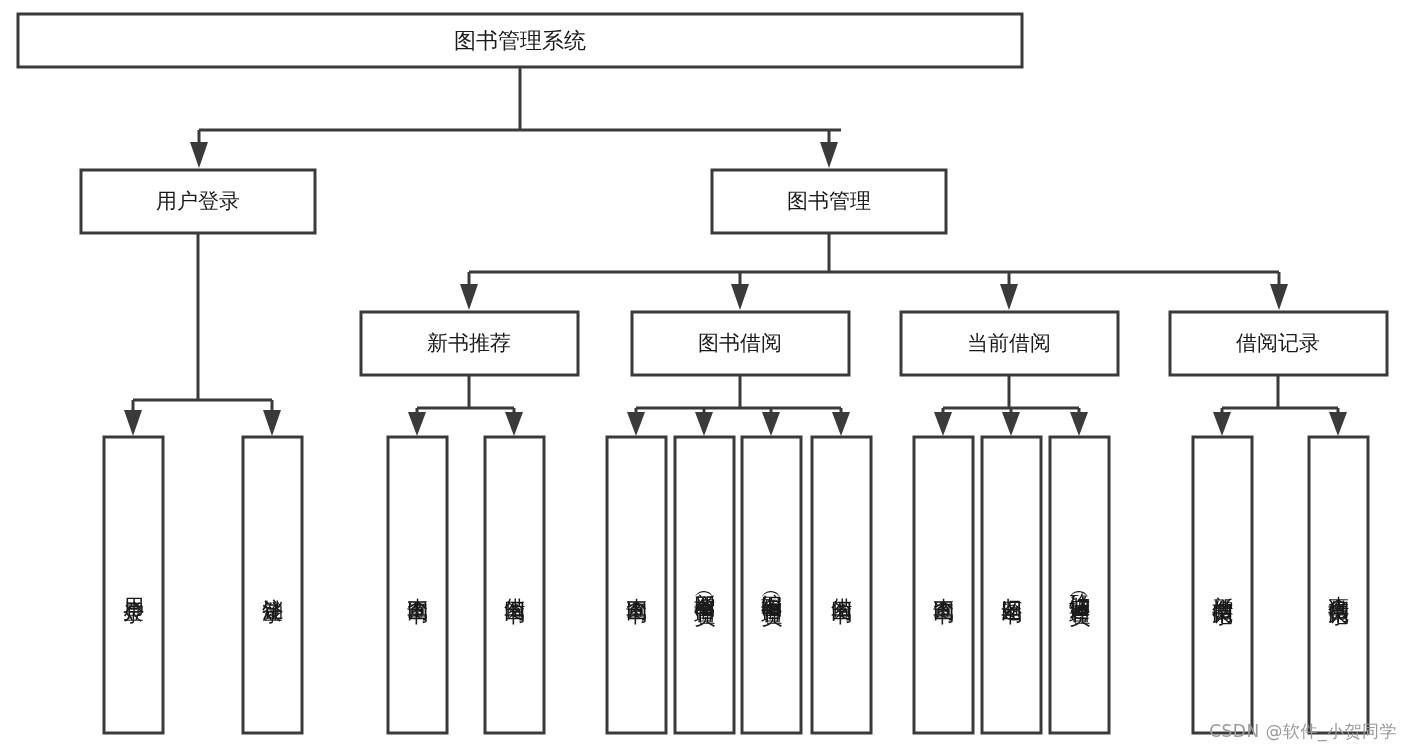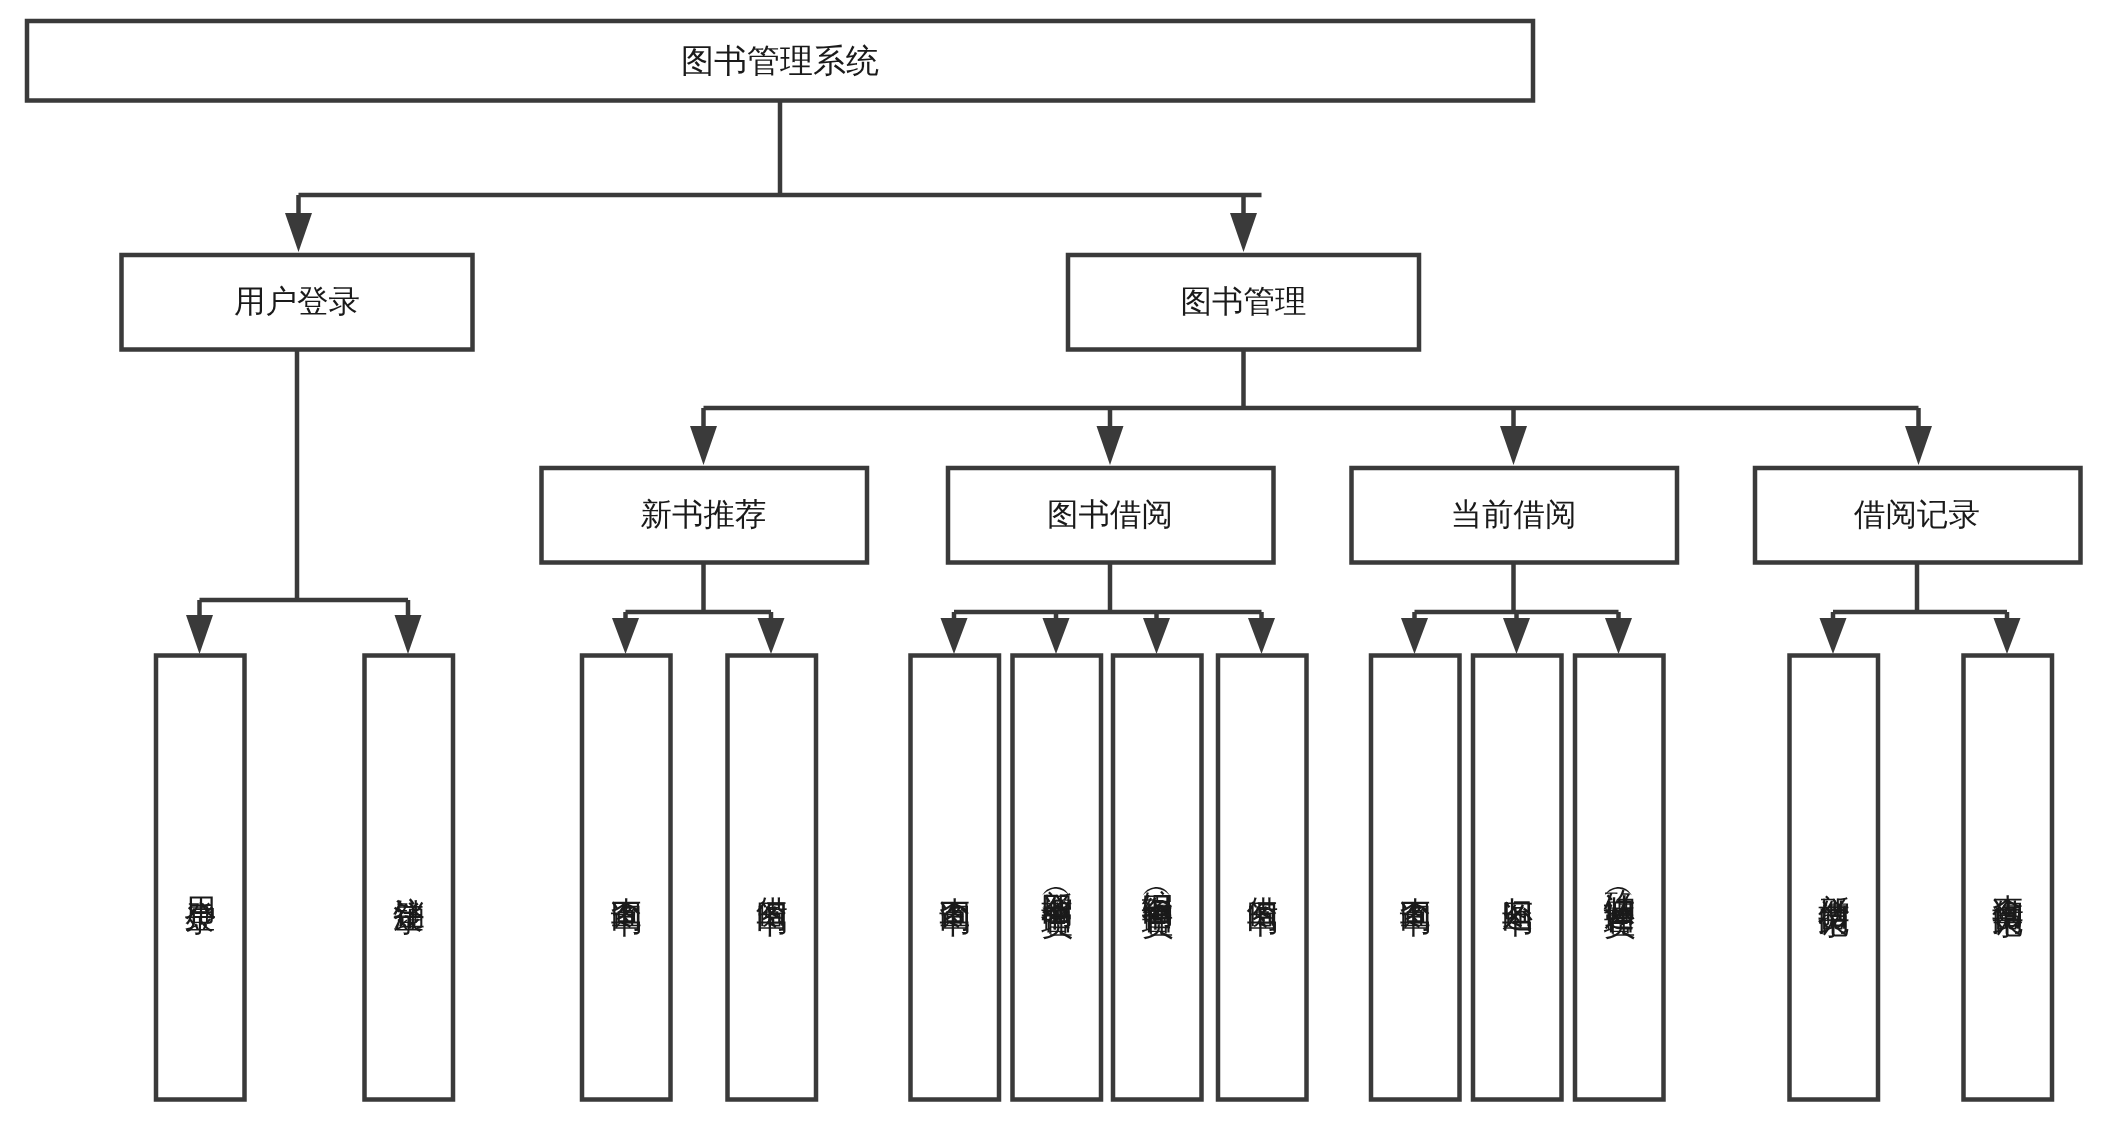--- a/index.html
+++ b/index.html
@@ -252,14 +252,15 @@
     <span class="vert-label">确认归还（管理员）</span>
   </div>
 
   <div class="vert-label-wrap" style="left:1193px; top:437px; width:59px; height:296px;">
     <span class="vert-label">新增借阅记录</span>
   </div>
   <div class="vert-label-wrap" style="left:1309px; top:437px; width:59px; height:296px;">
     <span class="vert-label">查询借阅记录</span>
   </div>
 
+  <div id="watermark">CSDN @软件_小贺同学</div>
 
 </div>
 
 </body></html>

